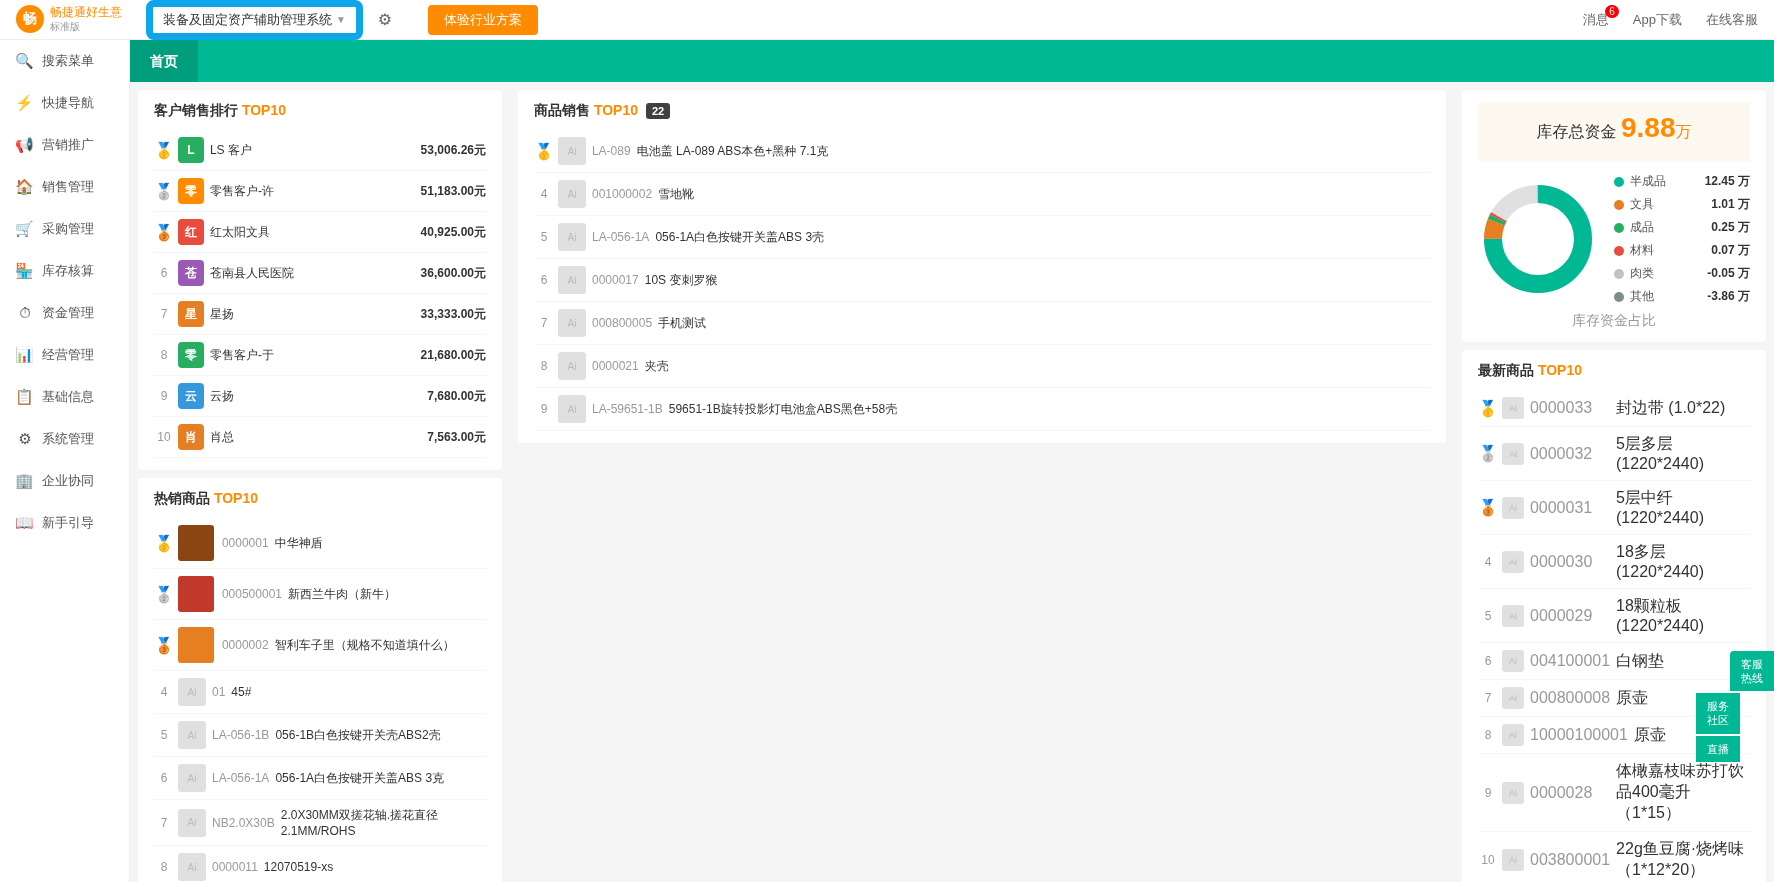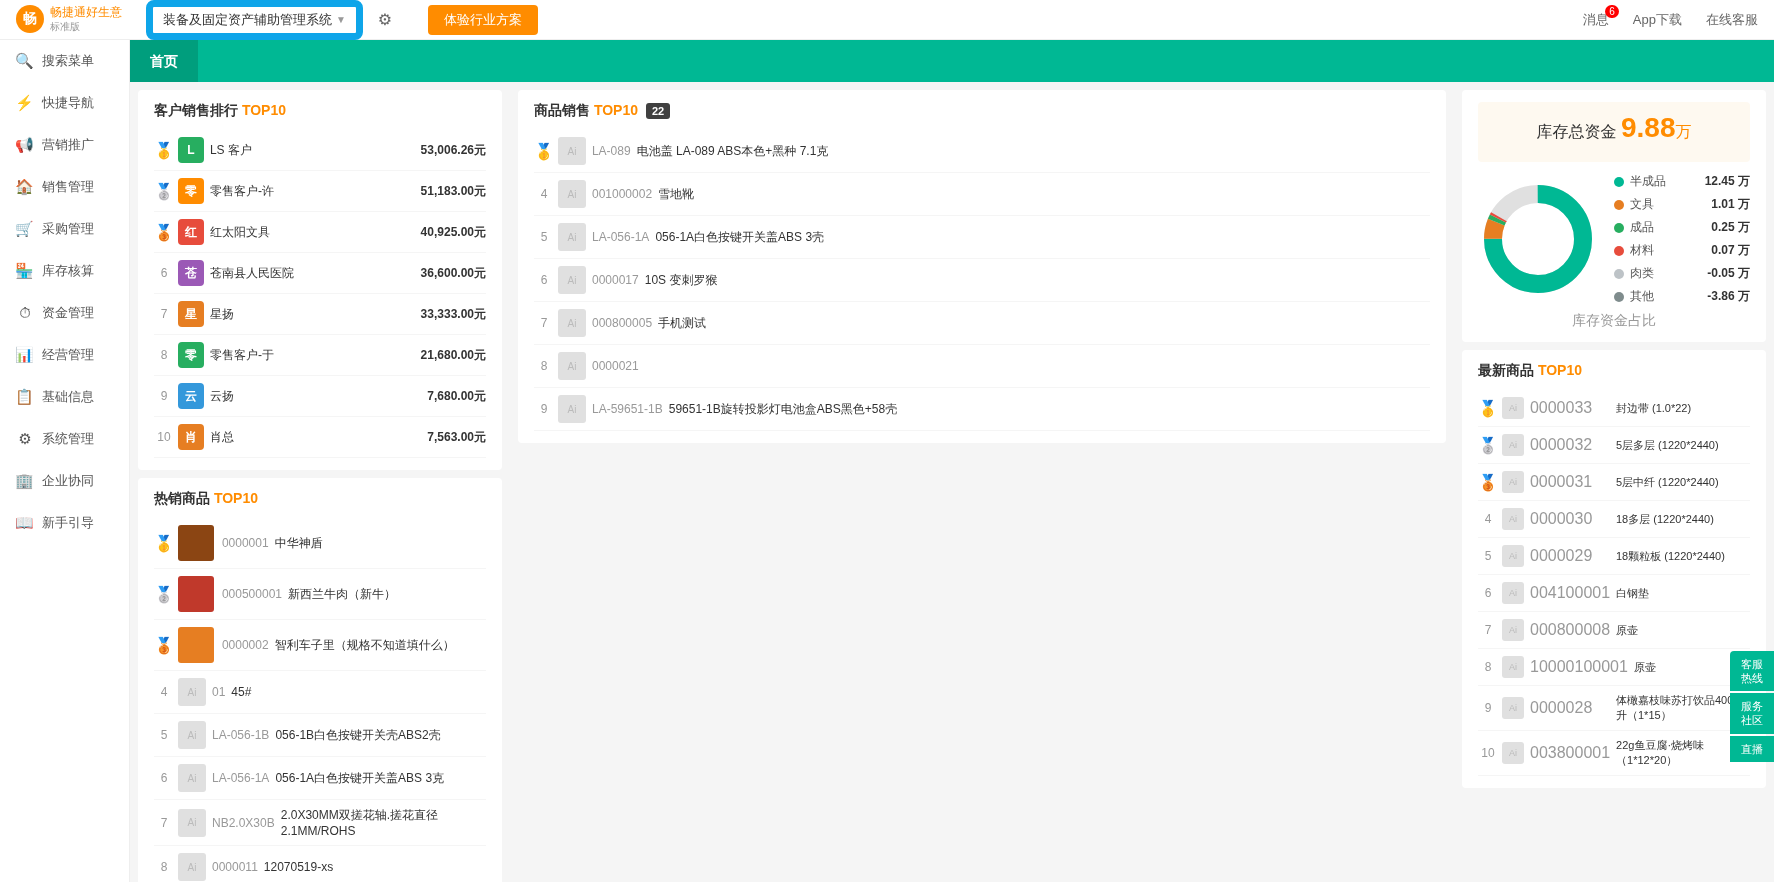--- a/index.html
+++ b/index.html
@@ -77,26 +77,26 @@
     .legend-val { color: #333; font-weight: bold; font-size: 12px; min-width: 55px; text-align: right; }
     .inv-caption { text-align: center; font-size: 14px; color: #999; margin-top: 4px; }
 
     
     .donut-svg { width: 120px; height: 120px; }
 
     
     .new-prod-row { display: flex; align-items: center; padding: 7px 0; border-bottom: 1px solid #f5f5f5; }
     .new-prod-icon { width: 22px; height: 22px; background: #e0e0e0; border-radius: 3px; margin-right: 6px; display: flex; align-items: center; justify-content: center; color: #bbb; font-size: 9px; }
     .new-prod-code { color: #999; font-size: 16px; margin-right: 6px; min-width: 80px; }
-    .new-prod-name { flex: 1; color: #333; font-size: 11px; }
+    .new-prod-name { flex: 1; color: #333; font-size: 16px; }
 
     
     .float-service { position: fixed; right: 0; bottom: 120px; z-index: 200; display: flex; flex-direction: column; gap: 2px; }
     .float-btn { width: 44px; background: #00b894; color: #fff; font-size: 11px; text-align: center; padding: 6px 4px; cursor: pointer; line-height: 1.3; }
-    .float-btn:first-child { border-radius: 4px 0 0 0; }
+    .float-btn:first-child { border-radius: 4px 0 0 0; margin-left: 34px; }
 
     
     .medal-gold::before { content: '🥇'; }
     .medal-silver::before { content: '🥈'; }
     .medal-bronze::before { content: '🥉'; }
   </style>
 </head>
 <body>
 
 <div class="topbar">
@@ -356,20 +356,21 @@
           <span class="rank-num">7</span>
           <div class="prod-img-placeholder" style="margin-left:4px;">Ai</div>
           <span class="prod-code">000800005</span>
           <span class="prod-name">手机测试</span>
         </div>
 
         <div class="prod-row">
           <span class="rank-num">8</span>
           <div class="prod-img-placeholder" style="margin-left:4px;">Ai</div>
           <span class="prod-code">0000021</span>
+          <span class="prod-name">夹壳</span>
         </div>
 
         <div class="prod-row">
           <span class="rank-num">9</span>
           <div class="prod-img-placeholder" style="margin-left:4px;">Ai</div>
           <span class="prod-code">LA-59651-1B</span>
           <span class="prod-name">59651-1B旋转投影灯电池盒ABS黑色+58壳</span>
         </div>
       </div>
     </div>

